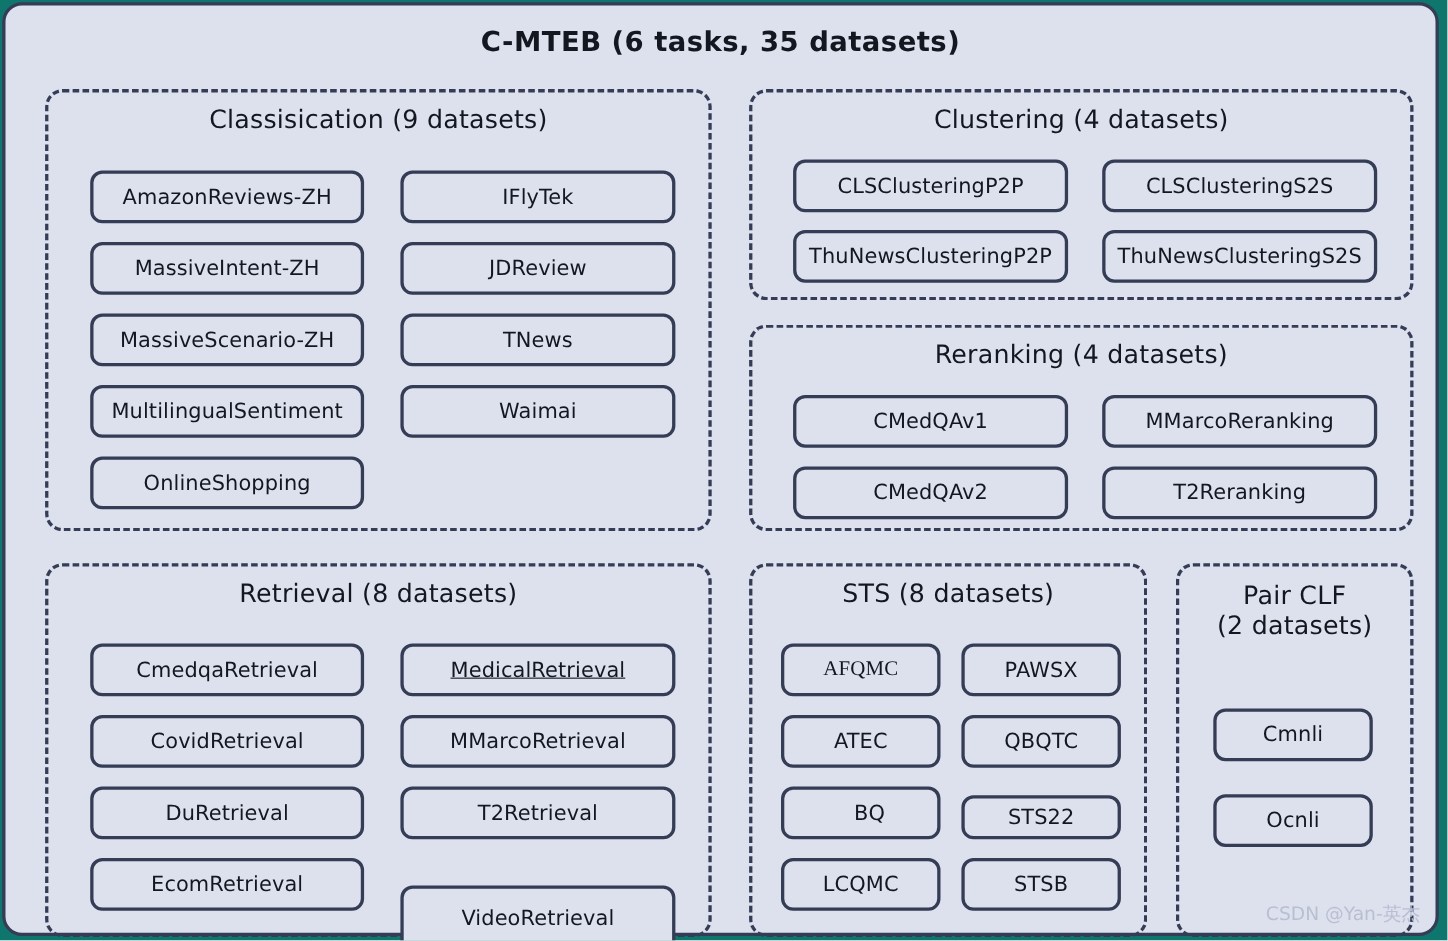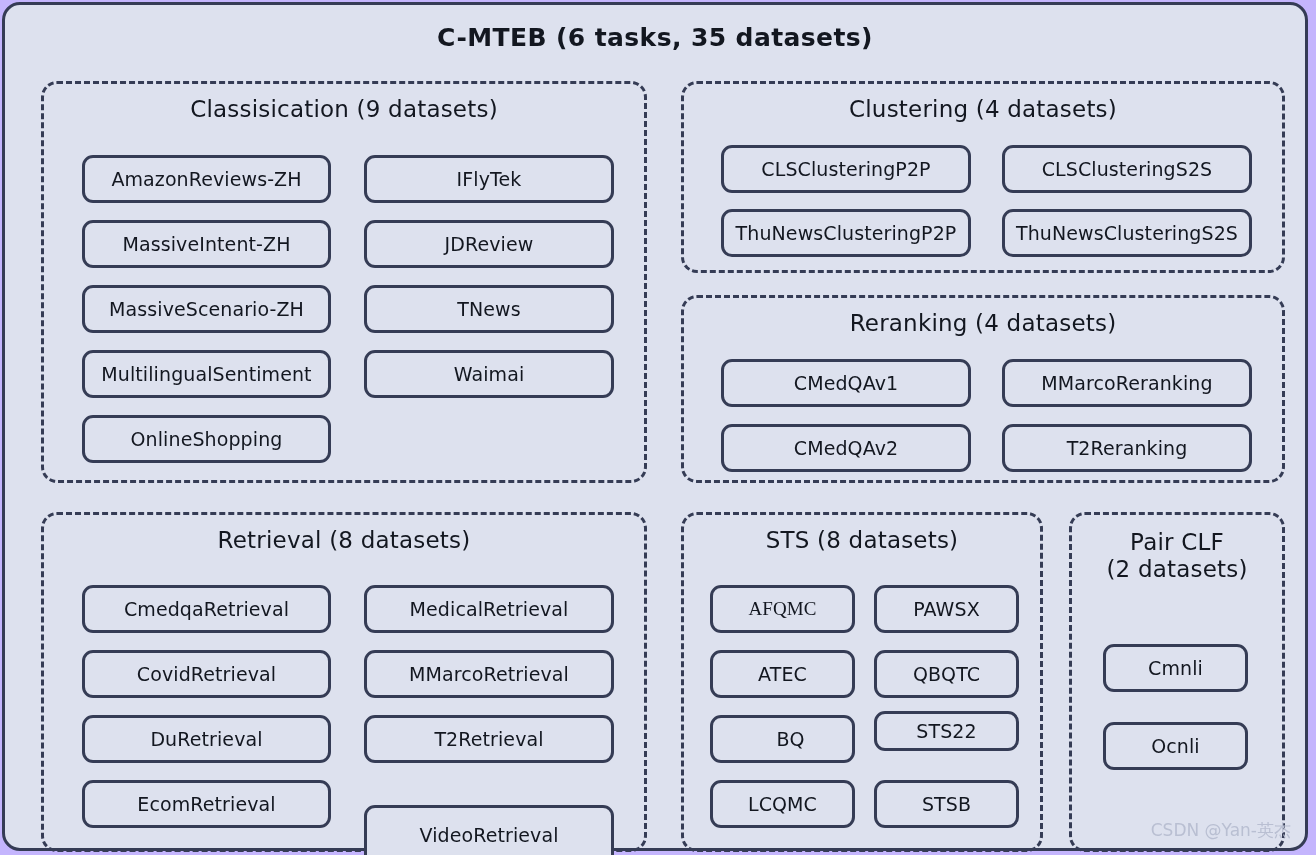--- a/index.html
+++ b/index.html
@@ -8,21 +8,21 @@
     background: #ffffff;
   }
   body {
     font-family: "DejaVu Sans", sans-serif;
   }
   #canvas {
     position: relative;
     width: 1316px;
     height: 855px;
     overflow: hidden;
-    background: #c4b5fd;
+    background: #0f766e;
   }
   
   .outer-box {
     position: absolute;
     left: 2px;
     top: 2px;
     width: 1306px;
     height: 849px;
     background: #dde1ee;
     border: 3px solid #353c55;
@@ -124,37 +124,37 @@
       <div class="group-title">Reranking (4 datasets)</div>
       <div class="chip" style="left:37px;  top:61px;  width:250px; height:48px;">CMedQAv1</div>
       <div class="chip" style="left:318px; top:61px;  width:250px; height:48px;">MMarcoReranking</div>
       <div class="chip" style="left:37px;  top:126px; width:250px; height:48px;">CMedQAv2</div>
       <div class="chip" style="left:318px; top:126px; width:250px; height:48px;">T2Reranking</div>
     </div>
 
     <div class="task-group" style="left:36px; top:507px; width:606px; height:340px;">
       <div class="group-title">Retrieval (8 datasets)</div>
       <div class="chip" style="left:38px;  top:70px;  width:249px; height:48px;">CmedqaRetrieval</div>
-      <div class="chip" style="left:320px; top:70px;  width:250px; height:48px;">MedicalRetrieval</div>
+      <div class="chip" style="left:320px; top:70px;  width:250px; height:48px;text-decoration:underline;">MedicalRetrieval</div>
       <div class="chip" style="left:38px;  top:135px; width:249px; height:48px;">CovidRetrieval</div>
       <div class="chip" style="left:320px; top:135px; width:250px; height:48px;">MMarcoRetrieval</div>
       <div class="chip" style="left:38px;  top:200px; width:249px; height:48px;">DuRetrieval</div>
       <div class="chip" style="left:320px; top:200px; width:250px; height:48px;">T2Retrieval</div>
       <div class="chip" style="left:38px;  top:265px; width:249px; height:48px;">EcomRetrieval</div>
       <div class="chip" style="left:320px; top:265px; width:250px; height:60px;margin-top:25px;">VideoRetrieval</div>
     </div>
 
     <div class="task-group" style="left:676px; top:507px; width:362px; height:340px;">
       <div class="group-title">STS (8 datasets)</div>
       <div class="chip" style="left:26px;  top:70px;  width:145px; height:48px;font-family:Liberation Serif, serif;">AFQMC</div>
       <div class="chip" style="left:190px; top:70px;  width:145px; height:48px;">PAWSX</div>
       <div class="chip" style="left:26px;  top:135px; width:145px; height:48px;">ATEC</div>
       <div class="chip" style="left:190px; top:135px; width:145px; height:48px;">QBQTC</div>
       <div class="chip" style="left:26px;  top:200px; width:145px; height:48px;padding-left:16px;">BQ</div>
-      <div class="chip" style="left:190px; top:196px; width:145px; height:40px;">STS22</div>
+      <div class="chip" style="left:190px; top:208px; width:145px; height:40px;">STS22</div>
       <div class="chip" style="left:26px;  top:265px; width:145px; height:48px;">LCQMC</div>
       <div class="chip" style="left:190px; top:265px; width:145px; height:48px;">STSB</div>
     </div>
 
     <div class="task-group" style="left:1064px; top:507px; width:216px; height:340px;">
       <div class="group-title two-line">
         <div>Pair CLF</div>
         <div>(2 datasets)</div>
       </div>
       <div class="chip" style="left:31px; top:129px; width:145px; height:48px;">Cmnli</div>

